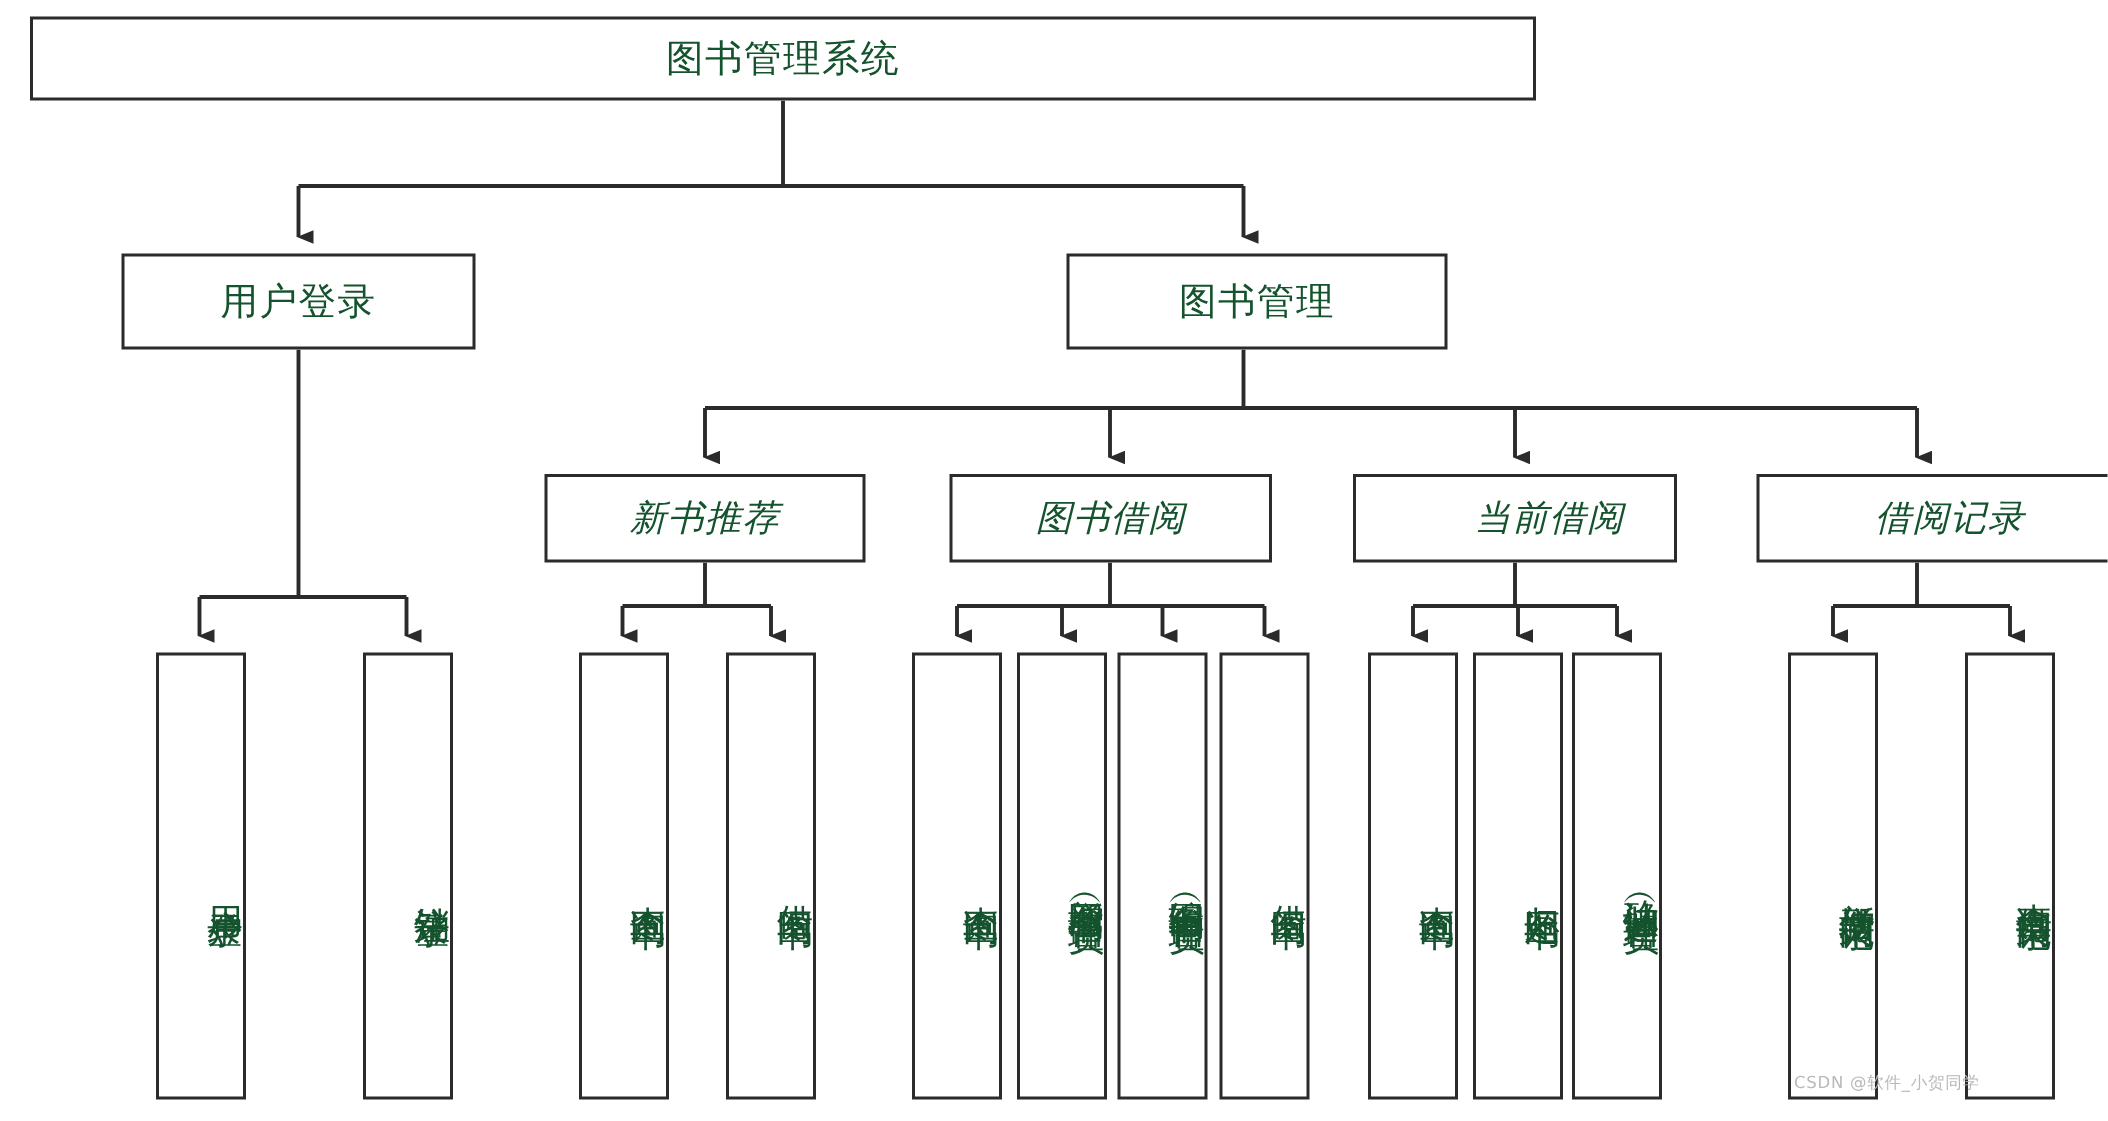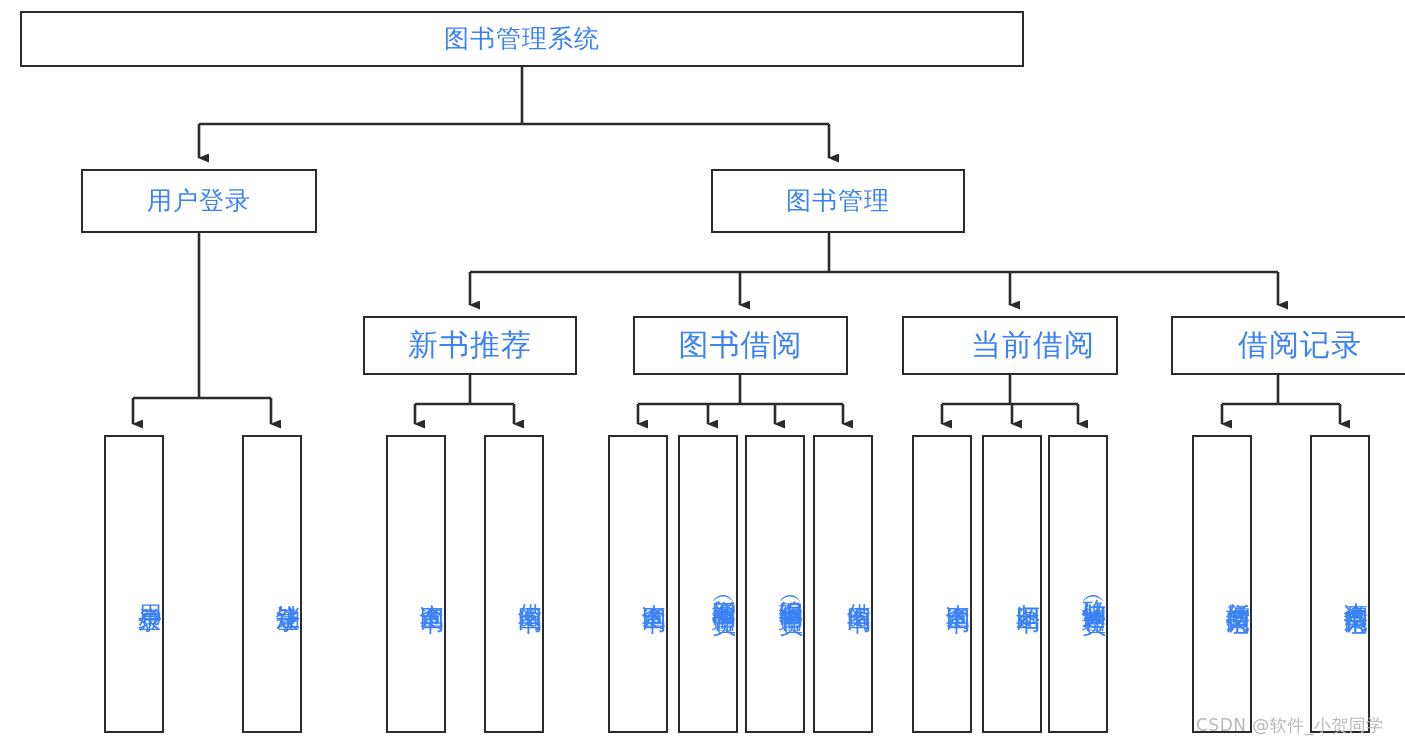--- a/index.html
+++ b/index.html
@@ -14,49 +14,49 @@
 
   .node{
     position:absolute;
     box-sizing:border-box;
     border:2.5px solid #2b2b2b;
     background:#ffffff;
     display:flex;
     align-items:center;
     justify-content:center;
     text-align:center;
-    color:#3b82f6;
+    color:#14532d;
   }
   .node .lbl{display:block;line-height:1.15;}
 
   
   .node.h .lbl{font-size:25px;letter-spacing:1px;white-space:nowrap;}
   .node.root .lbl{font-size:25px;}
   .node.lvl2 .lbl{font-size:25px;}
-  .node.lvl3 .lbl{font-size:30px;}
+  .node.lvl3 .lbl{font-size:24px;font-style:italic;}
 
   
   .node.v{
     writing-mode:vertical-rl;
     text-orientation:upright;
     padding:10px 0 0 0;
     align-items:flex-start;
     justify-content:center;
   }
   .node.v .lbl{
     font-size:24px;
     line-height:1.08;
     letter-spacing:2px;
     white-space:nowrap;
   }
 
   #watermark{
     position:absolute;
     left:1196px;top:714px;
-    font-size:17px;
+    font-size:11px;
     color:#b9b9b9;
     white-space:nowrap;
     letter-spacing:0.5px;
   }
 </style>
 </head>
 <body>
 
 <div id="diagram">
 

